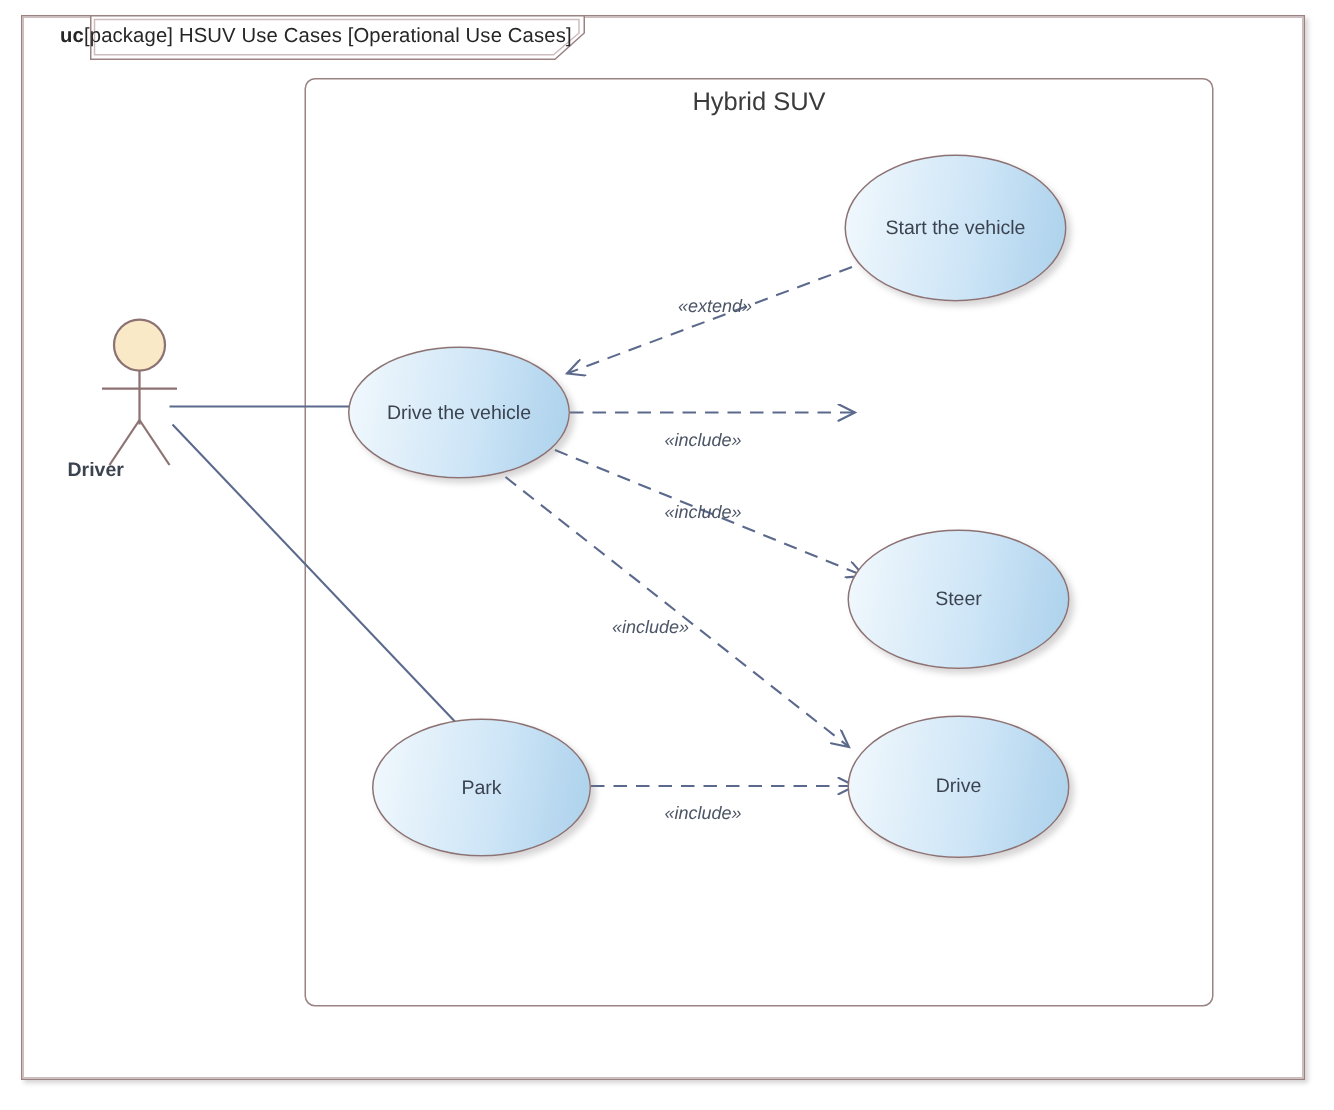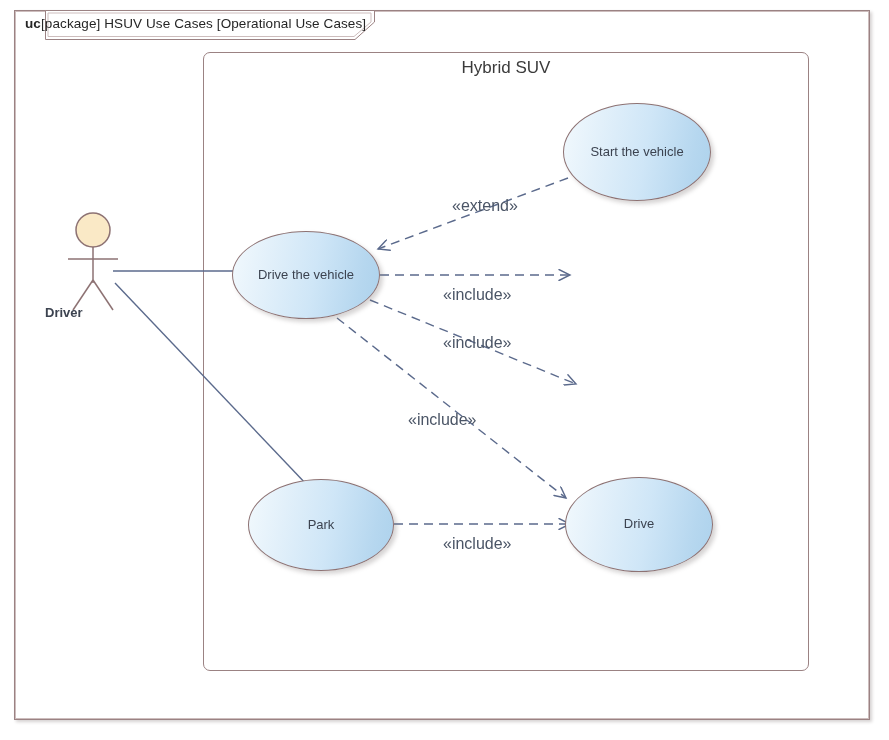--- a/index.html
+++ b/index.html
@@ -34,21 +34,21 @@
   .frame-inner-line {
     position: absolute;
     left: 0; top: 0; right: 0; bottom: 0;
     border: 1px solid #cdbdbd;
     pointer-events: none;
   }
 
   
   .frame-tab {
     position: absolute;
-    left: 12px;
+    left: 27px;
     top: 10px;
     width: 330px;
     height: 29px;
     padding-left: 33px;
   }
   .frame-tab svg { display: block; }
   .frame-tab-label {
     position: absolute;
     left: 13px;
     top: 6px;
@@ -128,23 +128,24 @@
     top: 305px;
     width: 96px;
     font-size: 13px;
     font-weight: bold;
     color: #3c4350;
   }
 
   
   .stereotype {
     position: absolute;
-    font-size: 16px;
+    font-size: 12px;
     color: #4b5566;
     white-space: nowrap;
+    font-style: italic;
   }
 </style>
 </head>
 <body>
 
 <div id="canvas">
 
   <div class="frame">
     <div class="frame-inner-line"></div>
   </div>
@@ -200,20 +201,23 @@
 
   <div class="usecase" style="left:563px; top:103px; width:148px; height:98px;">
     <span class="usecase-label">Start the vehicle</span>
   </div>
 
   <div class="usecase" style="left:232px; top:231px; width:148px; height:88px;">
     <span class="usecase-label">Drive the vehicle</span>
   </div>
 
 
+  <div class="usecase" style="left:565px; top:353px; width:148px; height:93px;">
+    <span class="usecase-label">Steer</span>
+  </div>
 
   <div class="usecase" style="left:248px; top:479px; width:146px; height:92px;">
     <span class="usecase-label">Park</span>
   </div>
 
   <div class="usecase" style="left:565px; top:477px; width:148px; height:95px;">
     <span class="usecase-label">Drive</span>
   </div>
 
   <div class="stereotype" style="left:452px; top:197px;">«extend»</div>

